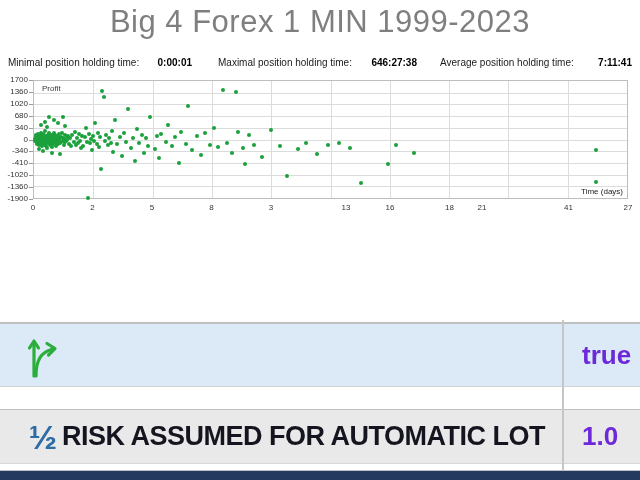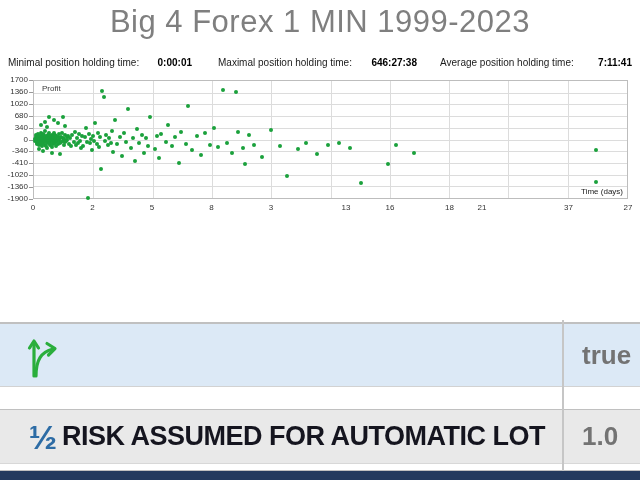--- a/index.html
+++ b/index.html
@@ -39,21 +39,21 @@
   #line-c { top:409px; height:2px; }
   #line-d { top:463px; height:1px; background:#d8d8d8; }
   #line-e { top:470px; height:2px; }
   .vdivider { position:absolute; left:562px; top:320px; width:2px; height:152px; background:#c6c6c6; }
 
   .row { position:absolute; left:0; width:640px; display:flex; align-items:center; }
   #row1 { top:324px; height:62px; background:#dce9f6; }
   #row2 { top:410px; height:53px; background:#e9e9e9; }
   .row .icon-box { width:38px; margin-left:24px; flex:0 0 auto; display:flex; align-items:center; justify-content:center; }
   .row .name { flex:1 1 auto; font-size:27px; font-weight:700; color:#15151f; letter-spacing:-0.5px; white-space:nowrap; overflow:hidden; }
-  .row .value { position:absolute; left:582px; font-size:26px; font-weight:600; color:#737373; }
+  .row .value { position:absolute; left:582px; font-size:26px; font-weight:600; color:#6d28d9; }
   .half-glyph { font-size:34px; font-weight:700; color:#2d6ca5; line-height:1; }
 
   .bottom-bar { position:absolute; left:0; top:471px; width:640px; height:9px; }
 </style>
 </head>
 <body>
 
 <div id="stage">
 
   <div class="title">Big 4 Forex 1 MIN 1999-2023</div>
@@ -316,21 +316,21 @@
         <div class="ytick" style="top: 123px;"></div>
         <span class="xlab" style="left: 33px;">0</span>
         <span class="xlab" style="left: 92.5px;">2</span>
         <span class="xlab" style="left: 152px;">5</span>
         <span class="xlab" style="left: 211.5px;">8</span>
         <span class="xlab" style="left: 271px;">3</span>
         <span class="xlab" style="left: 346px;">13</span>
         <span class="xlab" style="left: 390px;">16</span>
         <span class="xlab" style="left: 449.5px;">18</span>
         <span class="xlab" style="left: 482px;">21</span>
-        <span class="xlab" style="left: 568.5px;">37</span>
+        <span class="xlab" style="left: 568.5px;">41</span>
         <span class="xlab" style="left: 628px;">27</span>
       </div>
   </div>
 
   <div class="tbl-line" id="line-a"></div>
 
   <div class="row" id="row1" style="background: rgb(220, 233, 246);">
     <span class="icon-box">
       <svg width="32" height="46" viewBox="0 0 32 46">
         <g fill="none" stroke="#2aae3c" stroke-width="3.2" stroke-linecap="round" stroke-linejoin="round">

